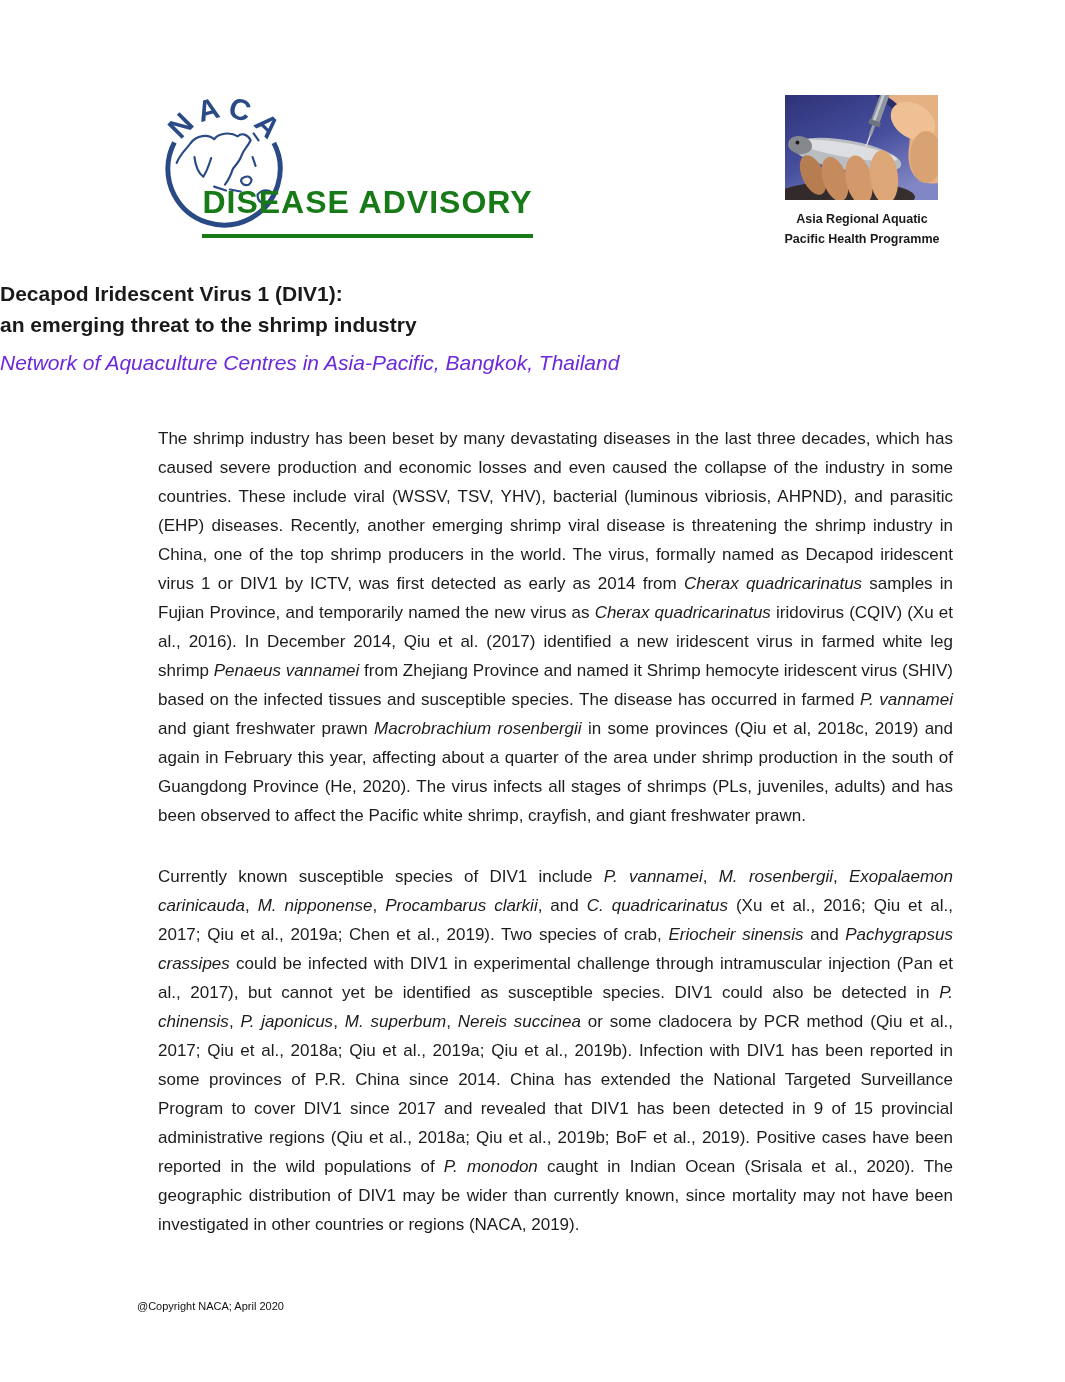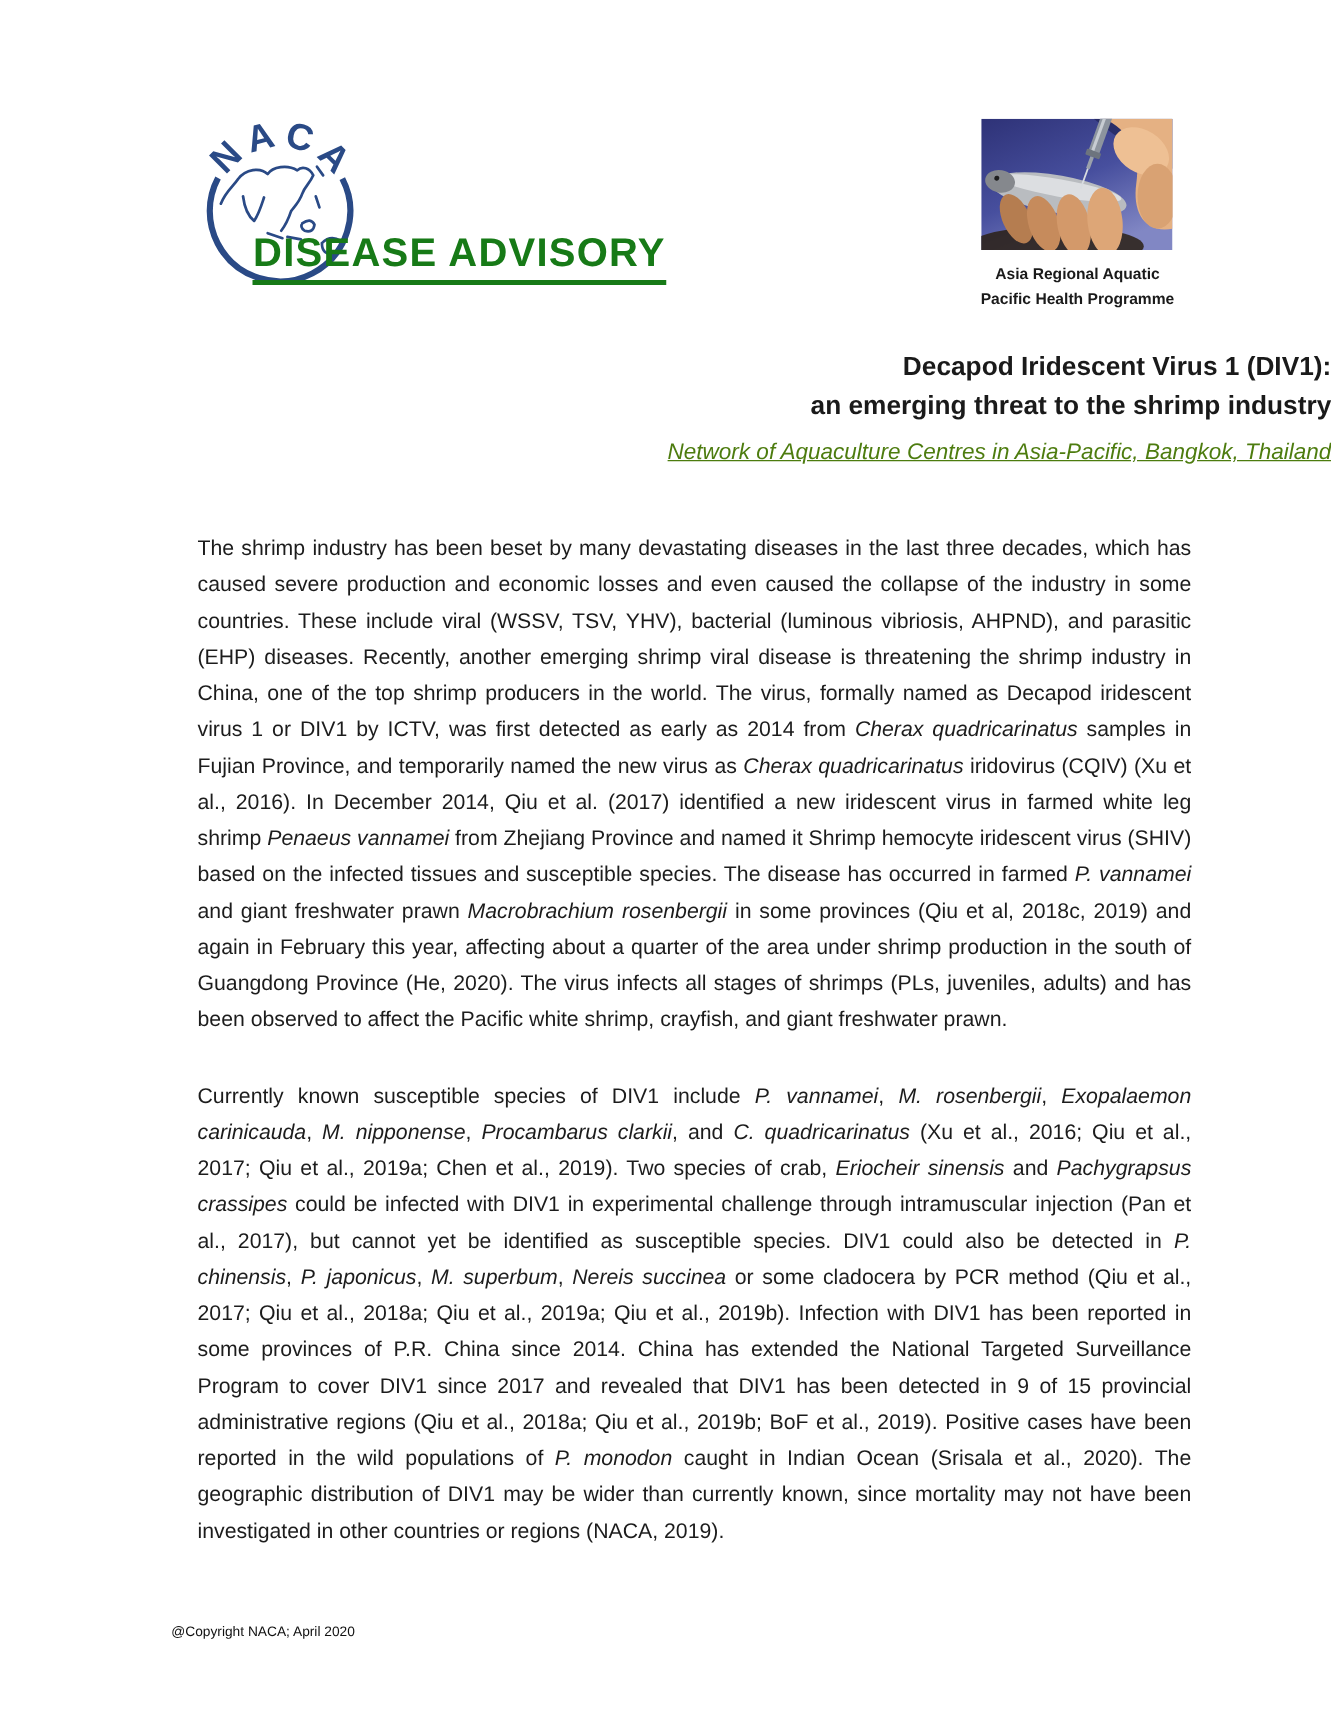--- a/index.html
+++ b/index.html
@@ -30,42 +30,42 @@
   .circle-line{ stroke:var(--logo-blue); stroke-width:5; fill:none;}
 
   .advisory-wrap{
     position:absolute; left:0; right:330px; top:184px; text-align:center;
   }
   .advisory-title{
     display:inline-block;
     font-size:32px; font-weight:bold; letter-spacing:1px;
     color:var(--advisory-green);
     border-bottom:4px solid var(--advisory-green);
-    padding-bottom:3px;
+    padding-bottom:13px;
   }
 
   .photo-block{
     position:absolute; left:785px; top:95px; width:153px;
   }
   .photo{ width:153px; height:105px; display:block; }
   .photo-caption{
     width:170px; margin-left:-8px; margin-top:9px;
     text-align:center; font-size:12.5px; font-weight:bold; line-height:20px;
     color:#1a1a1a;
   }
 
   
   .title-block{
-    position:absolute; left:0; right:0; top:278px; text-align:right;
+    position:absolute; left:0; right:0; top:278px; text-align:left;
   }
   .doc-heading{
     font-size:21px; font-weight:bold; line-height:31px; color:#1a1a1a;
   }
   .doc-subtitle{
-    margin-top:11px; font-size:18px; font-style:italic; font-weight:normal; color:#4d7c0f;text-decoration:underline;
+    margin-top:11px; font-size:21px; font-style:italic; font-weight:normal; color:#6d28d9;
   }
 
   
   .body-text{
     position:absolute; left:137px; top:424px; width:795px;margin-left:21px;
   }
   .body-text p{
     margin:0 0 32px 0;
     font-size:17px; line-height:29px;
     text-align:justify;

